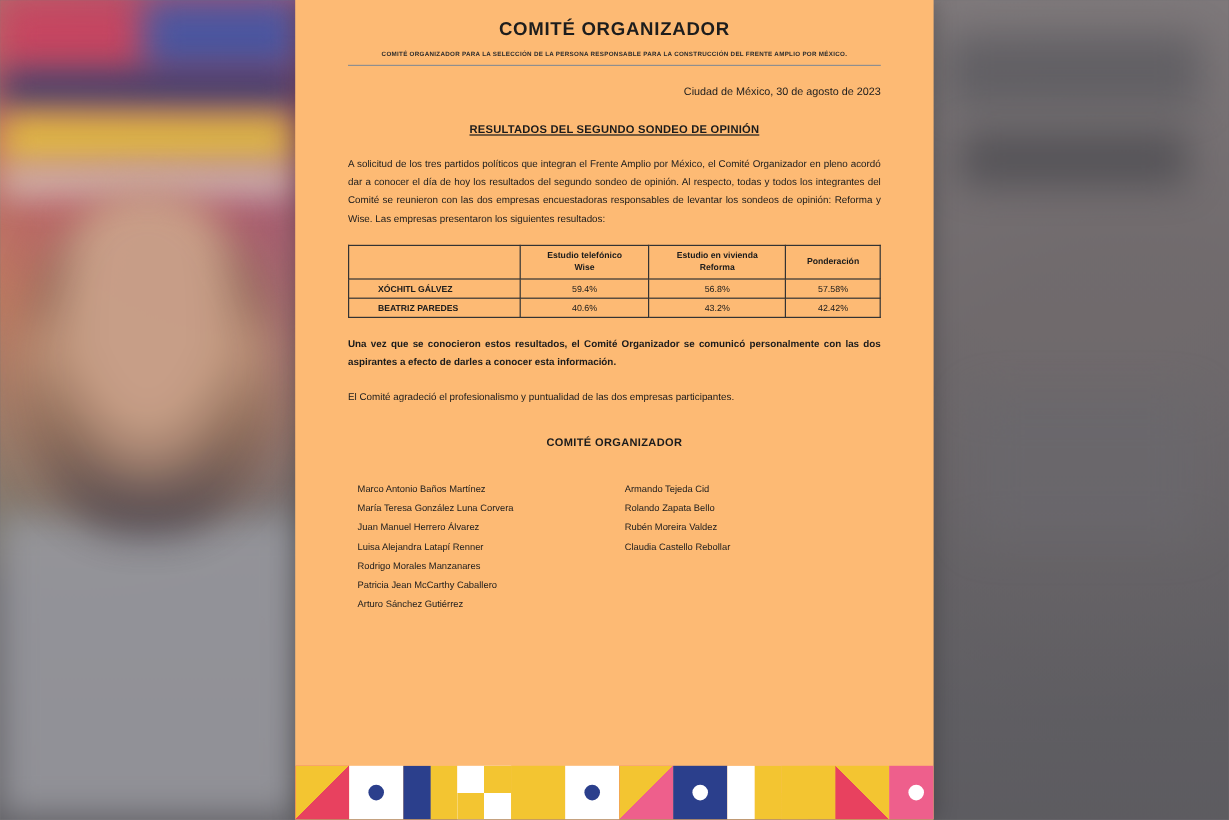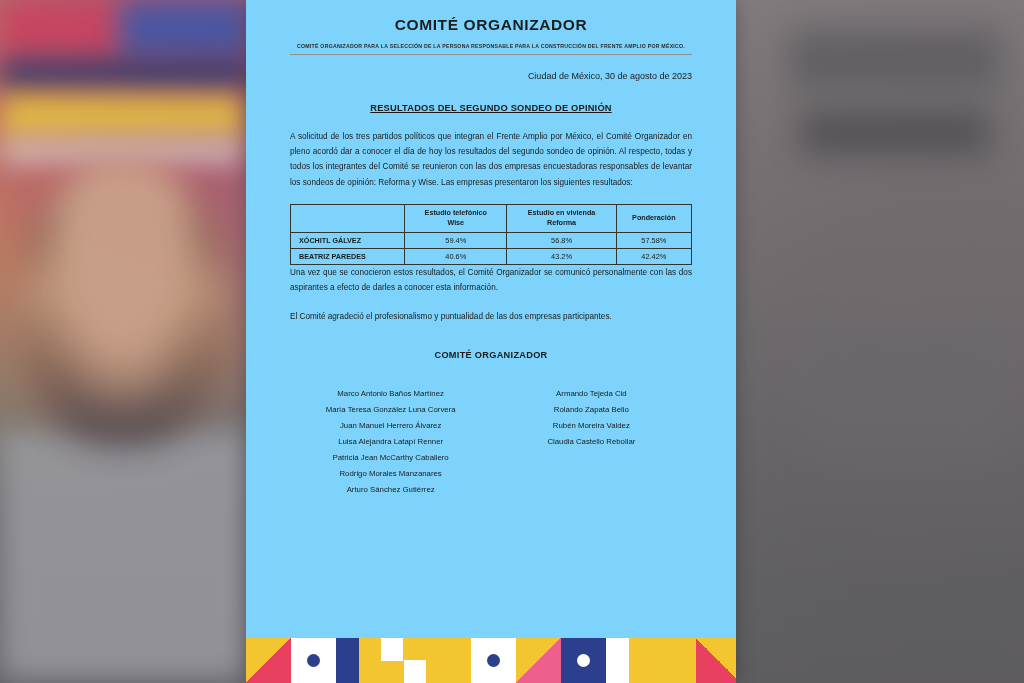--- a/index.html
+++ b/index.html
@@ -67,23 +67,23 @@
   .bg-r3 {
     position: absolute;
     left: 810px; top: 330px; width: 190px; height: 120px;
     background: #6a686d; filter: blur(18px); opacity: .7;
   }
   
   .sheet {
     position: absolute;
     left: 246px;
     top: 0;
-    width: 490px;
+    width: 532px;
     height: 683px;
-    background: #7dd3fc;
+    background: #fdba74;
     box-shadow: 0 0 18px rgba(0,0,0,0.25);
     overflow: hidden;
   }
   .doc-inner {
     padding: 8px 44px 0 44px;
     color: #1b1b1b;
   }
   .doc-title {
     text-align: center;
     font-size: 15.5px;
@@ -140,27 +140,29 @@
   }
   table.results thead th {
     font-weight: bold;
     font-size: 7.2px;
     line-height: 1.45;
   }
   table.results tbody td.name {
     text-align: left;
     font-weight: bold;
     font-size: 7.2px;
-    padding-left: 8px;
+    padding-left: 24px;
   }
   .blank-head { border: 1px solid #333; }
   .para-b {
     font-size: 8.2px;
     line-height: 1.85;
     text-align: justify;
+    margin-top: 14px;
+    font-weight: bold;
   }
   .para-c {
     font-size: 8.2px;
     line-height: 1.85;
     text-align: left;
     margin-top: 14px;
   }
   .sign-title {
     text-align: center;
     font-size: 9.2px;
@@ -169,21 +171,20 @@
     margin-top: 26px;
   }
   .sign-cols {
     display: flex;
     justify-content: space-between;
     margin-top: 26px;
     padding: 0 8px;
   }
   .sign-col {
     width: 48%;
-    text-align: center;
   }
   .sign-name {
     font-size: 7.8px;
     line-height: 2.05;
     color: #1b1b1b;
   }
   
   .footer-band {
     position: absolute;
     left: 0;
@@ -278,22 +279,22 @@
       <div class="para-c">El Comité agradeció el profesionalismo y puntualidad de las dos empresas participantes.</div>
 
       <div class="sign-title">COMITÉ ORGANIZADOR</div>
 
       <div class="sign-cols">
         <div class="sign-col">
           <div class="sign-name">Marco Antonio Baños Martínez</div>
           <div class="sign-name">María Teresa González Luna Corvera</div>
           <div class="sign-name">Juan Manuel Herrero Álvarez</div>
           <div class="sign-name">Luisa Alejandra Latapí Renner</div>
+          <div class="sign-name">Rodrigo Morales Manzanares</div>
           <div class="sign-name">Patricia Jean McCarthy Caballero</div>
-          <div class="sign-name">Rodrigo Morales Manzanares</div>
           <div class="sign-name">Arturo Sánchez Gutiérrez</div>
         </div>
         <div class="sign-col">
           <div class="sign-name">Armando Tejeda Cid</div>
           <div class="sign-name">Rolando Zapata Bello</div>
           <div class="sign-name">Rubén Moreira Valdez</div>
           <div class="sign-name">Claudia Castello Rebollar</div>
         </div>
       </div>
 

